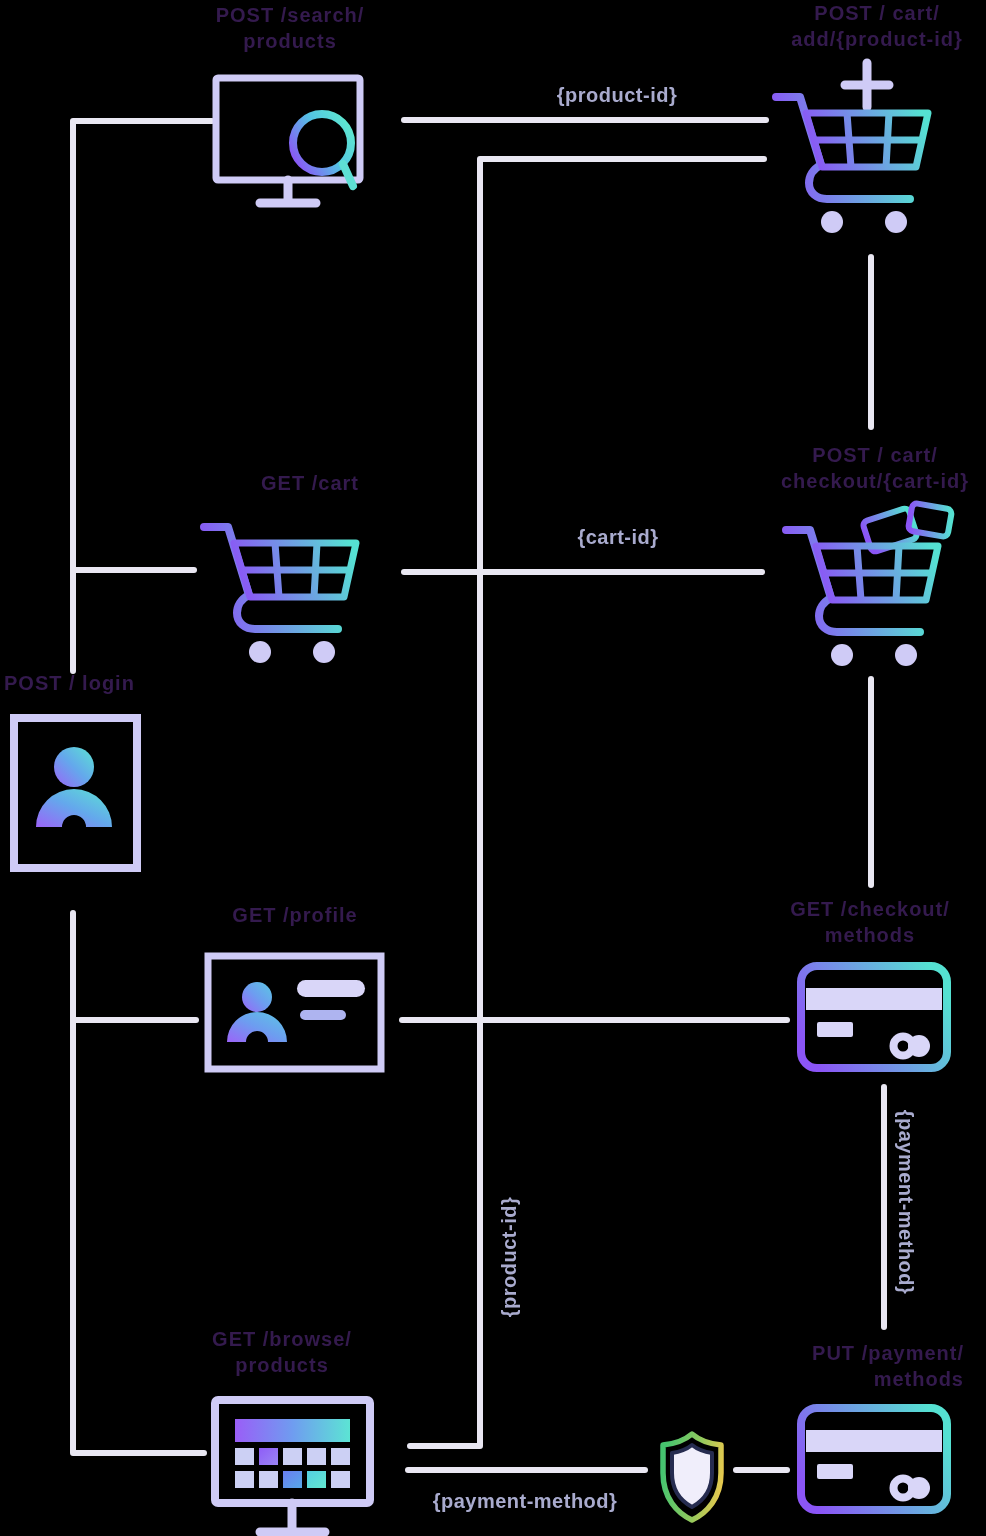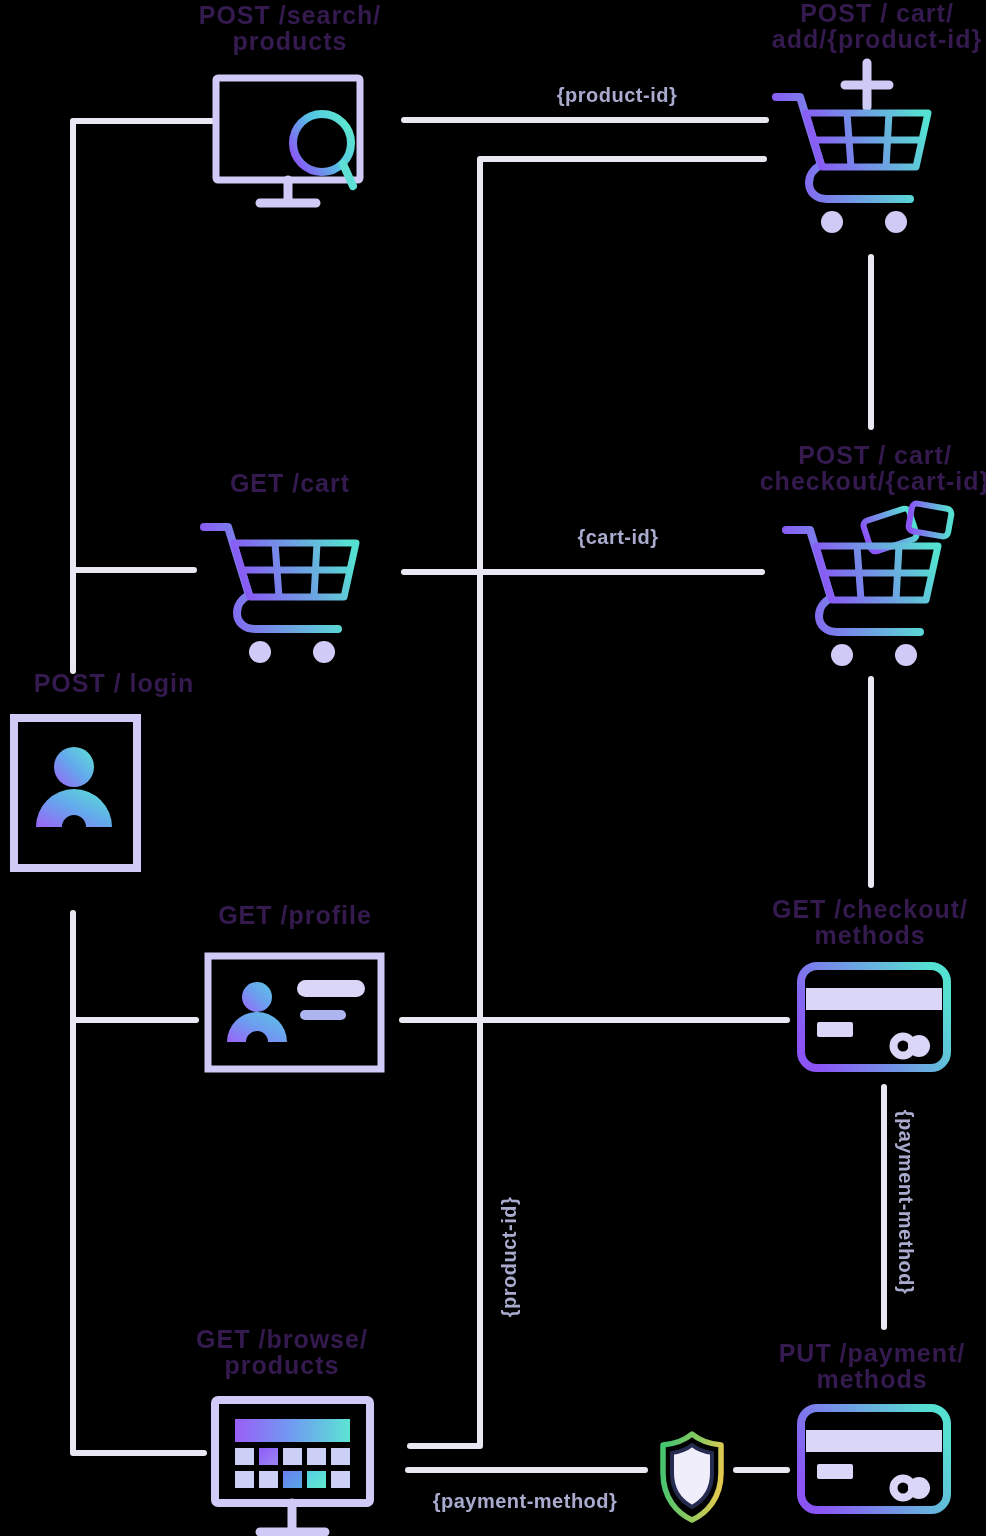--- a/index.html
+++ b/index.html
@@ -4,23 +4,23 @@
 <style>
   html,body{margin:0;padding:0;background:#000;}
   #canvas{
     position:relative;width:986px;height:1536px;background:#000;overflow:hidden;
     font-family:"Liberation Sans",sans-serif;
   }
   .lines{position:absolute;left:0;top:0;z-index:1;}
   .icon{position:absolute;z-index:3;}
   .lbl{
     position:absolute;z-index:4;font-weight:bold;color:#341a4e;
-    font-size:25px;line-height:26px;letter-spacing:1px;text-align:center;white-space:nowrap;
+    font-size:20px;line-height:26px;letter-spacing:1px;text-align:center;white-space:nowrap;
   }
-  .lbl.left{text-align:center;}
+  .lbl.left{text-align:left;}
   .plbl{
     position:absolute;z-index:2;font-weight:bold;color:#a9abce;
     font-size:20px;line-height:26px;letter-spacing:0.5px;text-align:center;white-space:nowrap;
   }
   .rot-cw{transform:rotate(90deg);transform-origin:center;}
   .rot-ccw{transform:rotate(-90deg);transform-origin:center;}
 </style>
 </head>
 <body>
 
@@ -49,21 +49,21 @@
     <div>products</div>
   </div>
 
   <div class="lbl" style="left:764px;top:0px;width:226px;">
     <div>POST / cart/</div>
     <div>add/{product-id}</div>
   </div>
 
   <div class="plbl" style="left:517px;top:82px;width:200px;">{product-id}</div>
 
-  <div class="lbl" style="left:190px;top:470px;width:200px;">
+  <div class="lbl" style="left:210px;top:470px;width:200px;">
     <div>GET /cart</div>
   </div>
 
   <div class="plbl" style="left:518px;top:524px;width:200px;text-align:center;">{cart-id}</div>
 
   <div class="lbl" style="left:758px;top:442px;width:234px;">
     <div>POST / cart/</div>
     <div>checkout/{cart-id}</div>
   </div>
 
@@ -82,21 +82,21 @@
 
   <div class="plbl rot-cw" style="left:776px;top:1189px;width:260px;">{payment-method}</div>
 
   <div class="plbl rot-ccw" style="left:419px;top:1244px;width:180px;">{product-id}</div>
 
   <div class="lbl" style="left:182px;top:1326px;width:200px;">
     <div>GET /browse/</div>
     <div>products</div>
   </div>
 
-  <div class="lbl" style="left:762px;top:1340px;width:220px;">
+  <div class="lbl" style="left:744px;top:1340px;width:220px;text-align:right;">
     <div>PUT /payment/</div>
     <div>methods</div>
   </div>
 
   <div class="plbl" style="left:405px;top:1488px;width:240px;">{payment-method}</div>
 
   <svg class="icon" style="left:205px;top:70px;" width="165" height="145" viewBox="0 0 165 145">
     <defs>
       <linearGradient id="gMag" x1="0" y1="0.8" x2="1" y2="0.2">
         <stop offset="0" stop-color="#8b55f6"></stop>

